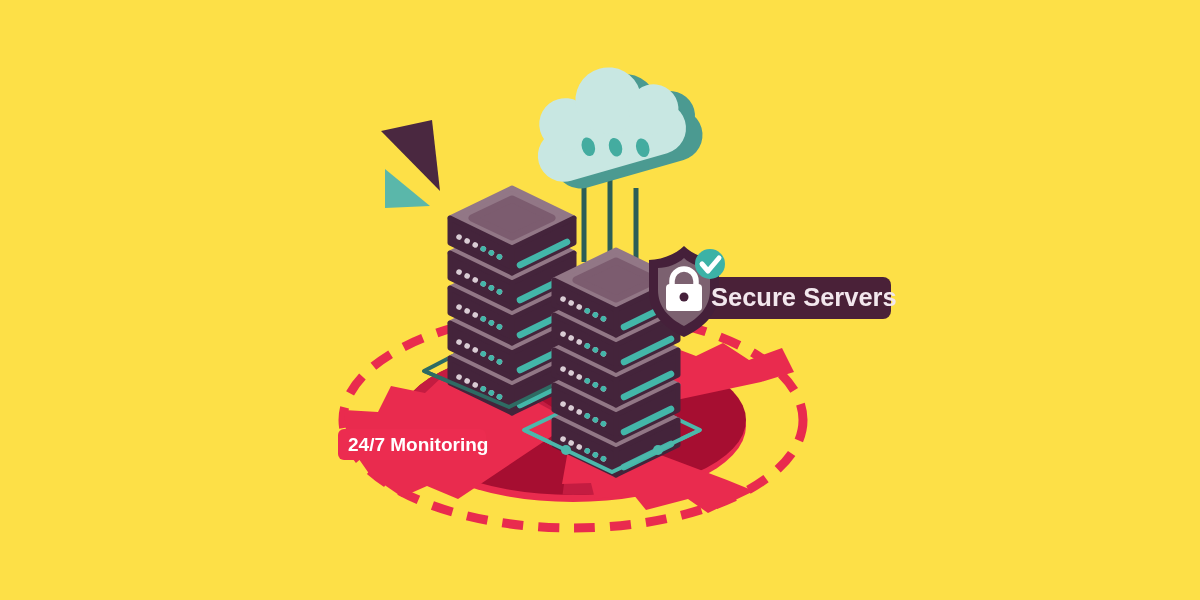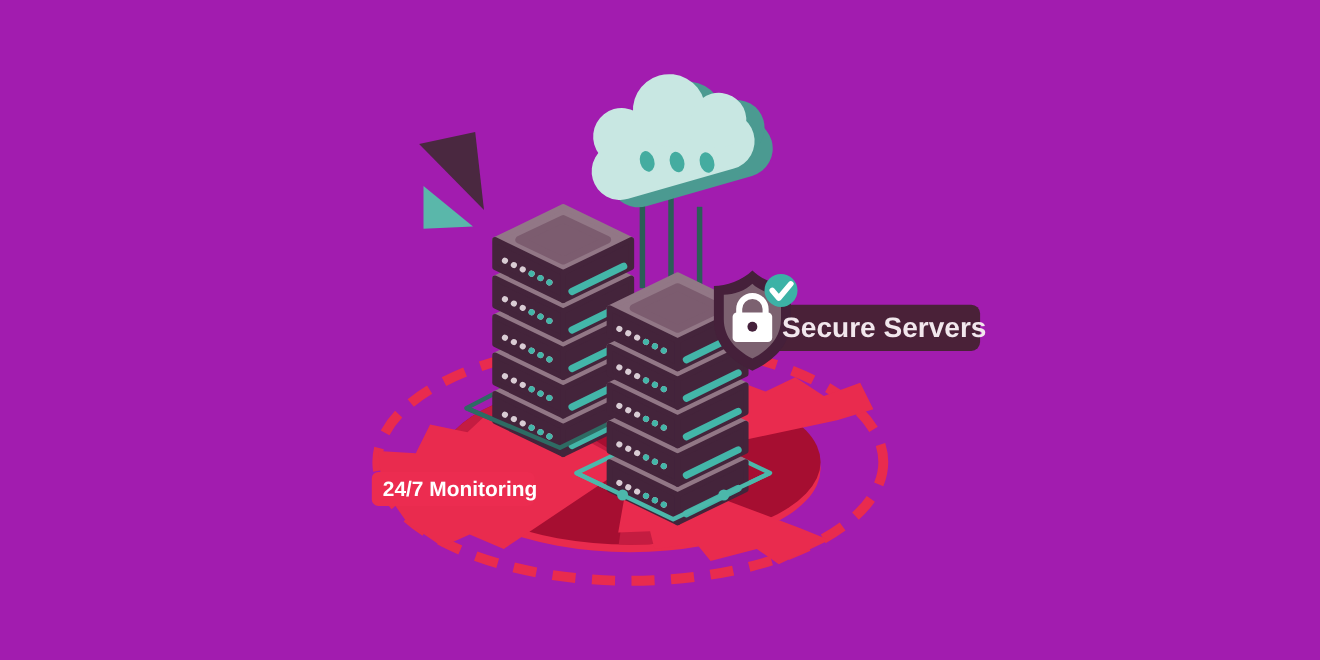--- a/index.html
+++ b/index.html
@@ -1,16 +1,16 @@
 <!DOCTYPE html>
 <html><head>
 <meta charset="utf-8">
 <style>
   html,body{margin:0;padding:0;background:#000;}
-  .stage{position:relative;width:1200px;height:600px;background:#a21caf;overflow:hidden;
+  .stage{position:relative;width:1200px;height:600px;background:#fde047;overflow:hidden;
          font-family:"Liberation Sans",sans-serif;}
   .stage svg{position:absolute;left:0;top:0;}
 
   
   .slab-top{fill:#927786;stroke:#927786;stroke-width:5;stroke-linejoin:round;}
   .slab-face{fill:#44243b;stroke:#44243b;stroke-width:5;stroke-linejoin:round;}
   .slab-stripe{stroke:#43b6a9;stroke-width:6.5;stroke-linecap:round;fill:none;}
   .dots-light{stroke:#d9ccd4;stroke-width:5.5;stroke-linecap:round;stroke-dasharray:.1 8.9;fill:none;}
   .dots-teal{stroke:#43b6a9;stroke-width:5.5;stroke-linecap:round;stroke-dasharray:.1 8.9;fill:none;}
   .cap-panel{fill:#7c5c6f;stroke:#7c5c6f;stroke-width:7;stroke-linejoin:round;}

